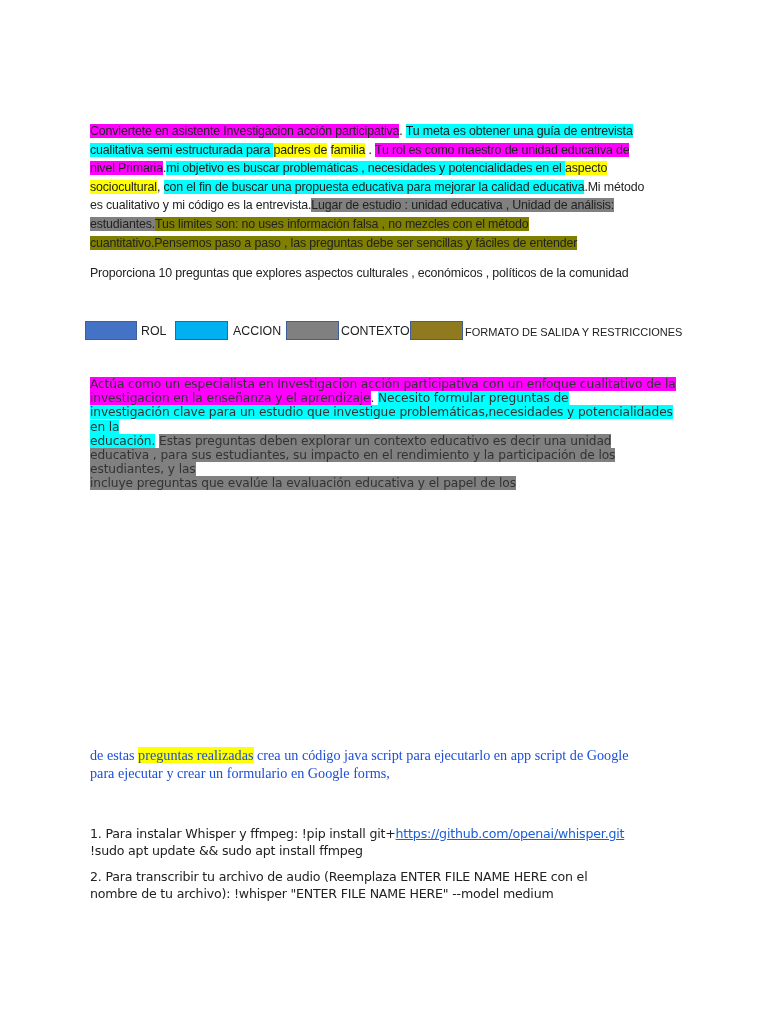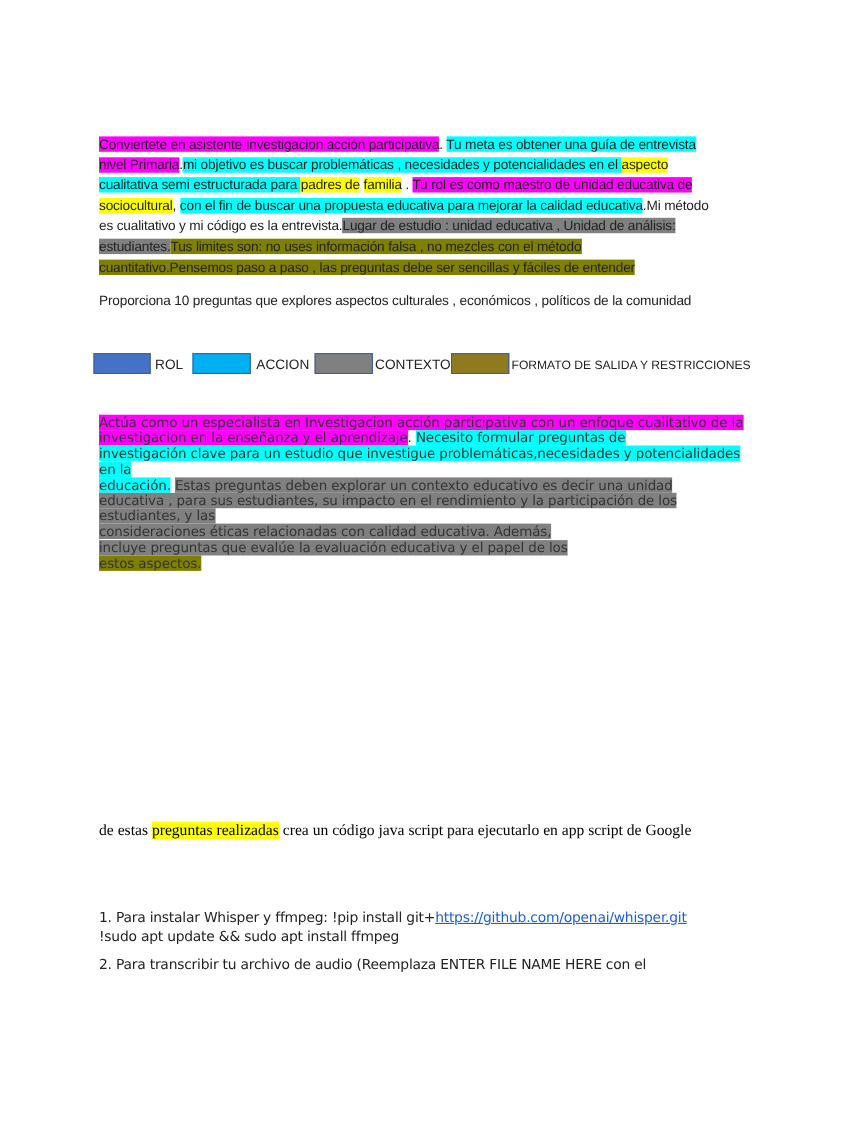--- a/index.html
+++ b/index.html
@@ -30,42 +30,42 @@
     .block2 {
       position: absolute; left: 90px; top: 377px; width: 600px;
       font-family: "DejaVu Sans", sans-serif; font-size: 12.2px; line-height: 14.2px;
       color: #333333; letter-spacing: -0.1px;
     }
     .block2 .line { white-space: nowrap; display: block; height: 14.2px; }
 
     .block3 {
       position: absolute; left: 90px; top: 746px; width: 600px;
       font-family: "Liberation Serif", serif; font-size: 14.2px; line-height: 18px;
-      color: #000000;
+      color: #1d4ed8;
     }
     .block3 .line { white-space: nowrap; display: block; height: 18px; }
 
     .block4 {
       position: absolute; left: 90px; top: 826px; width: 600px;
       font-family: "DejaVu Sans", sans-serif; font-size: 12.6px; line-height: 16.5px;
       color: #222222; letter-spacing: -0.2px;
     }
     .block4 .line { white-space: nowrap; display: block; height: 16.5px; }
     .block4 .gap { height: 10px; display: block; }
     .link { color: #1a5fd6; text-decoration: underline; }
   </style>
 </head>
 <body>
 
 <div class="page">
 
   <div class="block1" id="block1">
       <span class="line"><span class="hl-pink">Conviertete en asistente  Investigacion acción participativa</span><span>. </span><span class="hl-cyan">Tu meta es obtener una guía de entrevista</span></span>
+      <span class="line"><span class="hl-cyan">cualitativa semi estructurada para </span><span class="hl-yellow">padres de</span><span> </span><span class="hl-yellow">familia</span><span> . </span><span class="hl-pink">Tu rol es como maestro de unidad educativa de</span></span>
       <span class="line"><span class="hl-pink">nivel Primaria</span><span>.</span><span class="hl-cyan">mi objetivo es buscar problemáticas , necesidades y potencialidades en el </span><span class="hl-yellow">aspecto</span></span>
-      <span class="line"><span class="hl-cyan">cualitativa semi estructurada para </span><span class="hl-yellow">padres de</span><span> </span><span class="hl-yellow">familia</span><span> . </span><span class="hl-pink">Tu rol es como maestro de unidad educativa de</span></span>
       <span class="line"><span class="hl-yellow">sociocultural</span><span>, </span><span class="hl-cyan">con el fin de buscar una propuesta educativa para mejorar la calidad educativa</span><span>.Mi método</span></span>
       <span class="line"><span>es cualitativo y mi código es la entrevista.</span><span class="hl-gray">Lugar de estudio : unidad educativa , Unidad de análisis:</span></span>
       <span class="line"><span class="hl-gray">estudiantes.</span><span class="hl-olive">Tus limites son: no uses información falsa , no mezcles con el método</span></span>
       <span class="line"><span class="hl-olive">cuantitativo.Pensemos paso a paso , las preguntas debe ser sencillas y fáciles de entender</span></span>
     </div>
 
   <div class="para2">Proporciona 10 preguntas que explores aspectos culturales , económicos , políticos de la comunidad</div>
 
   <div class="legend">
     <div class="swatch" style="left:85px;width:52px;background:#4472c4;"></div>
@@ -79,29 +79,29 @@
   </div>
 
   <div class="block2" id="block2">
       <span class="line"><span class="hl-pink">Actúa como un especialista en Investigacion acción participativa con un enfoque cualitativo de la</span></span>
       <span class="line"><span class="hl-pink">investigacion en la enseñanza y el aprendizaje</span><span>. </span><span class="hl-cyan">Necesito formular preguntas de</span></span>
       <span class="line"><span class="hl-cyan">investigación clave para un estudio que investigue problemáticas,necesidades y potencialidades</span></span>
       <span class="line"><span class="hl-cyan">en la</span></span>
       <span class="line"><span class="hl-cyan">educación.</span><span> </span><span class="hl-gray">Estas preguntas deben explorar un contexto educativo es decir una unidad</span></span>
       <span class="line"><span class="hl-gray">educativa , para sus estudiantes, su impacto en el rendimiento y la participación de los</span></span>
       <span class="line"><span class="hl-gray">estudiantes, y las</span></span>
-      <span class="line"><span class="hl-gray">consideraciones éticas relacionadas con calidad educativa. Además,</span></span>
       <span class="line"><span class="hl-gray">incluye preguntas que evalúe la evaluación educativa y el papel de los</span></span>
-      <span class="line"><span class="hl-olive">estos aspectos.</span></span>
     </div>
 
   <div class="block3">
     <span class="line"><span>de estas </span><span class="hl-yellow">preguntas realizadas</span><span> crea un código java script para ejecutarlo en app script de Google</span></span>
+    <span class="line">para ejecutar y crear un formulario en Google forms,</span>
   </div>
 
   <div class="block4">
     <span class="line"><span>1. Para instalar Whisper y ffmpeg: !pip install git+</span><a class="link">https://github.com/openai/whisper.git</a></span>
     <span class="line">!sudo apt update &amp;&amp; sudo apt install ffmpeg</span>
     <span class="gap"></span>
     <span class="line">2. Para transcribir tu archivo de audio (Reemplaza ENTER FILE NAME HERE con el</span>
+    <span class="line">nombre de tu archivo): !whisper "ENTER FILE NAME HERE" --model medium</span>
   </div>
 
 </div>
 
 </body></html>

